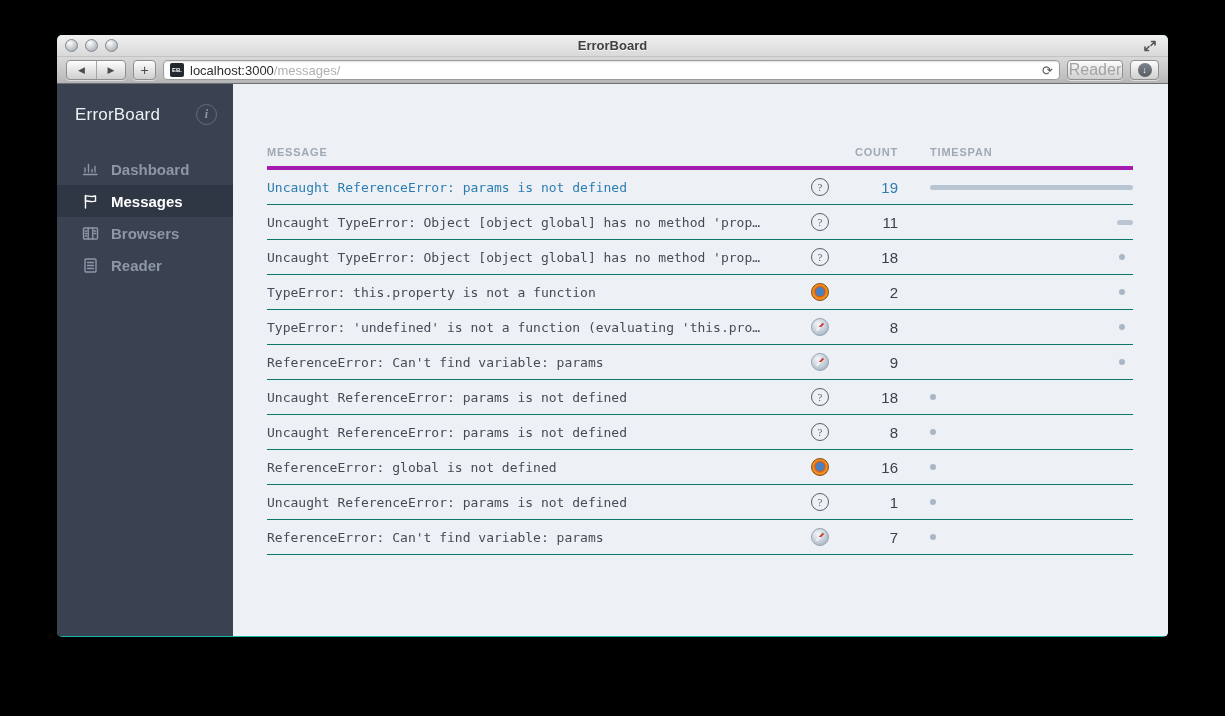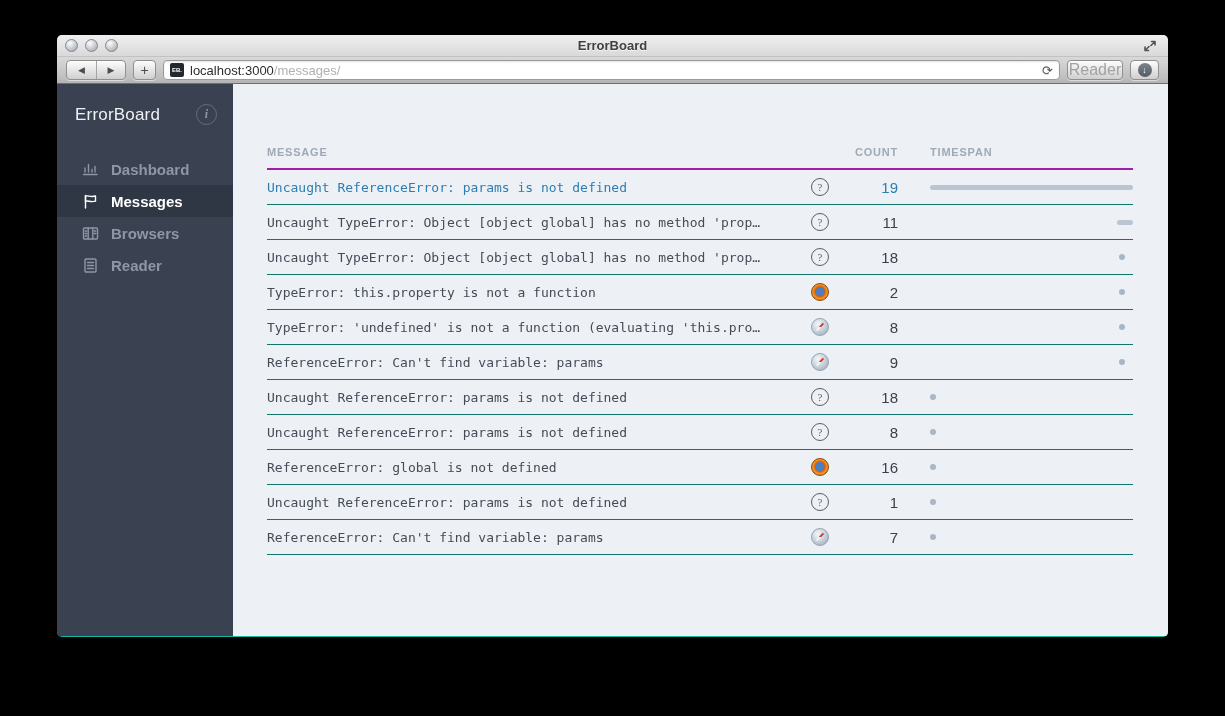--- a/index.html
+++ b/index.html
@@ -91,21 +91,21 @@
   .nav-icon svg { display:block; width:100%; height:100%; stroke:currentColor; fill:none; stroke-width:1.4; stroke-linecap:round; stroke-linejoin:round; }
 
   .content { flex:1; background:#edf1f5; padding:62px 35px 0 34px; }
 
   .grid-row { display:flex; align-items:center; }
   .col-message { flex:1; min-width:0; white-space:nowrap; overflow:hidden; }
   .col-icon { width:40px; flex:none; display:flex; justify-content:center; }
   .col-count { width:58px; flex:none; text-align:right; }
   .col-timespan { width:203px; flex:none; margin-left:32px; position:relative; height:35px; }
 
-  .thead { height:24px; border-bottom:2px solid #a21caf; align-items:flex-start;justify-content:space-between; }
+  .thead { height:24px; border-bottom:4px solid #a21caf; align-items:flex-start;justify-content:space-between; }
   .th { font-size:11px; font-weight:700; letter-spacing:.8px; color:#9fa9b5; }
 
   .data-row { height:35px; border-bottom:1px solid #0f766e; }
   .msg-text { font-family:"DejaVu Sans Mono", monospace; font-size:13px; color:#454c57; }
   .count-text { font-size:15px; color:#3a414d; }
   .data-row.highlight .msg-text, .data-row.highlight .count-text { color:#2d7db3; }
 
   .b-icon { width:18px; height:18px; border-radius:50%; }
   .b-icon.unknown {
     border:1px solid #5a5f66; color:#5a5f66; font-size:11px; line-height:16px;

